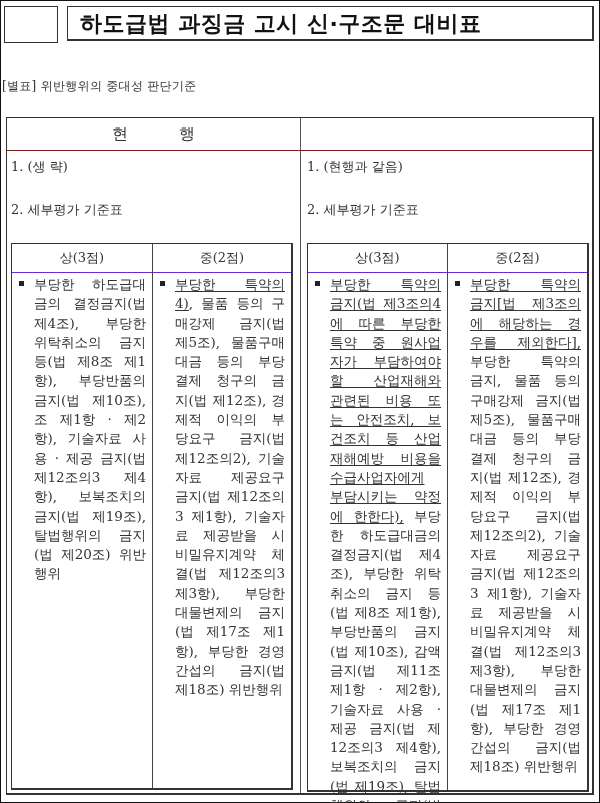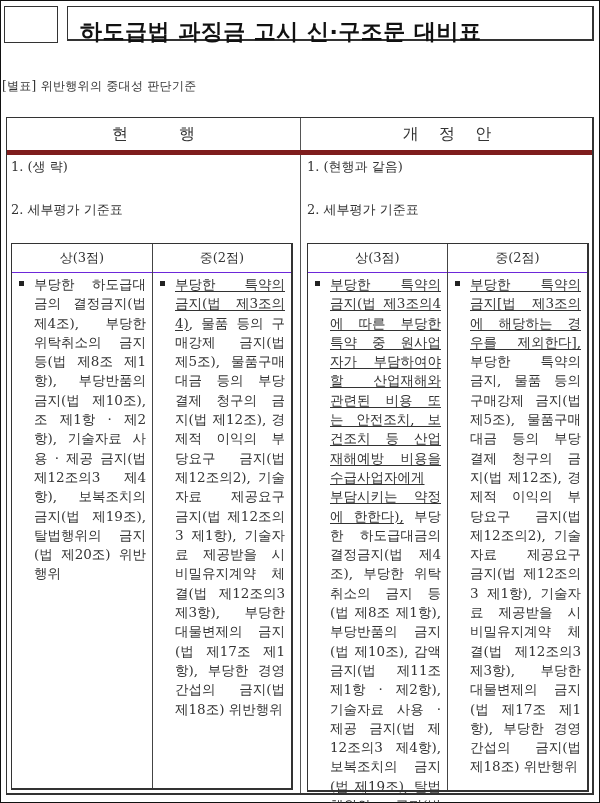--- a/index.html
+++ b/index.html
@@ -19,37 +19,36 @@
     .title-box {
       position: absolute; left: 67px; top: 6px; width: 527px; height: 35px;
       border: 1.5px solid #333; border-right-width: 2px; border-bottom-width: 2px;
       box-sizing: border-box;
     }
     .title-text {
       position: absolute; left: 12px; top: 2px;
       font-family: "DejaVu Sans", "Liberation Sans", sans-serif;
       font-weight: bold; font-size: 22px; color: #111; letter-spacing: 0.5px;
       white-space: nowrap;
-      margin-top: 8px;
     }
     .subtitle {
       position: absolute; left: 2px; top: 78px;
       font-size: 12px; color: #333; white-space: nowrap; letter-spacing: 0.3px;
     }
     .outer-table {
       position: absolute; left: 6px; top: 117px; width: 588px; height: 678px;
       border: 1.5px solid #333; box-sizing: border-box;
       border-right-width: 2px; border-bottom-width: 2.5px;
     }
     .col-divider {
       position: absolute; left: 293px; top: 0; bottom: 0; width: 1px; background: #555;
     }
     .header-row {
       position: absolute; left: 0; right: 0; top: 0; height: 32px;
-      border-bottom: 5px solid #7f1d1d;
+      border-bottom: 1px solid #7f1d1d;
     }
     .header-cell {
       position: absolute; top: 0; height: 32px; line-height: 32px;
       text-align: center; font-size: 16px; color: #333; white-space: pre;
     }
     .header-cell.left { left: 0; width: 293px; }
     .header-cell.right { left: 294px; width: 292px; }
     .item-line {
       position: absolute; font-size: 13px; color: #333; white-space: nowrap;
     }
@@ -94,21 +93,20 @@
 <div class="title-box">
   <span class="title-text">하도급법 과징금 고시 신·구조문 대비표</span>
 </div>
 
 <div class="subtitle">[별표] 위반행위의 중대성 판단기준</div>
 
 <div class="outer-table">
   <div class="col-divider"></div>
   <div class="header-row">
     <div class="header-cell left">현          행</div>
-    <div class="header-cell right">개    정    안</div>
   </div>
 
   <div class="item-line" style="left:4px; top:40px;">1. (생   략)</div>
   <div class="item-line" style="left:4px; top:83px;">2. 세부평가 기준표</div>
 
   <div class="sub-table left">
     <div class="sub-head">
       <div class="sub-head-cell" style="left:0; width:140px;">상(3점)</div>
       <div class="sub-head-cell" style="left:141px; width:138px;">중(2점)</div>
     </div>
@@ -131,21 +129,20 @@
           <div class="ln">금지(법  제19조),</div>
           <div class="ln">탈법행위의  금지</div>
           <div class="ln">(법 제20조) 위반</div>
           <div class="ln last">행위</div>
         </div>
     </div>
     <div class="sub-col" style="left:141px; width:138px;">
       <div class="bullet"></div>
       <div class="lines" id="cur-mid">
           <div class="ln u">부당한    특약의</div>
-          <div class="ln u">금지(법  제3조의</div>
           <div class="ln"><span class="u">4)</span>, 물품 등의 구</div>
           <div class="ln">매강제    금지(법</div>
           <div class="ln">제5조),  물품구매</div>
           <div class="ln">대금  등의  부당</div>
           <div class="ln">결제  청구의  금</div>
           <div class="ln">지(법 제12조), 경</div>
           <div class="ln">제적  이익의  부</div>
           <div class="ln">당요구    금지(법</div>
           <div class="ln">제12조의2),  기술</div>
           <div class="ln">자료    제공요구</div>

